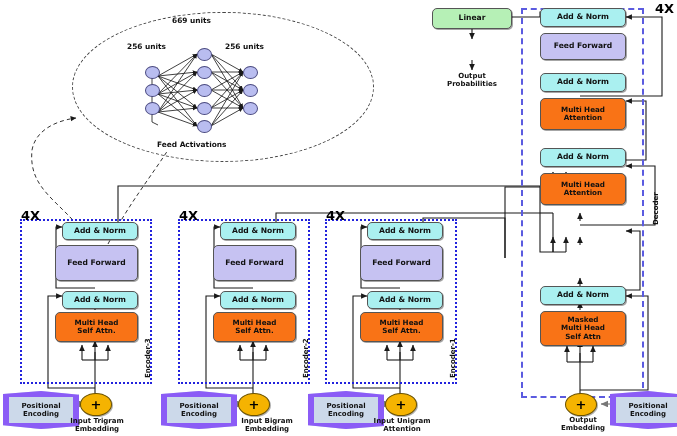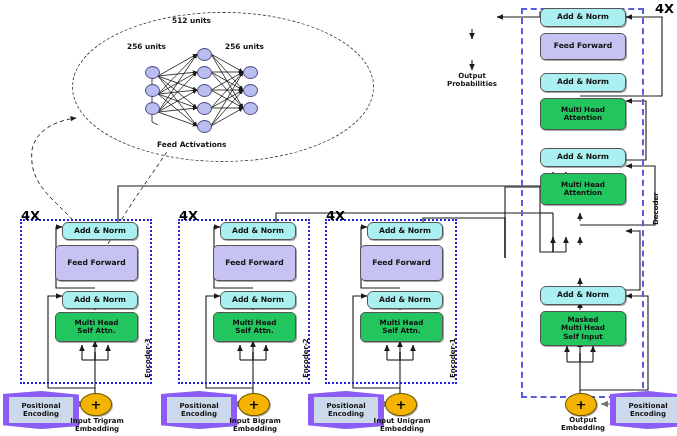--- a/index.html
+++ b/index.html
@@ -4,23 +4,23 @@
 <style>
   html,body{margin:0;padding:0;background:#fff;}
   body{font-family:"DejaVu Sans","Liberation Sans",sans-serif;}
   #stage{position:relative;width:677px;height:436px;overflow:hidden;background:#ffffff;}
   #wires{position:absolute;left:0;top:0;width:677px;height:436px;pointer-events:none;}
 
   .node{position:absolute;box-sizing:border-box;display:flex;align-items:center;
         justify-content:center;text-align:center;border:1px solid #555;
         border-radius:5px;color:#111;font-weight:bold;line-height:1.12;
         box-shadow:1px 1px 0 rgba(0,0,0,.35);}
-  .addnorm{background:#aaf0f0;font-size:7.6px;border-radius:6px;}
+  .addnorm{background:#aaf0f0;font-size:7.6px;}
   .ffn{background:#c6c2f2;font-size:7.6px;}
-  .attn{background:#22c55e;font-size:7.2px;}
+  .attn{background:#f97316;font-size:7.2px;}
   .green{background:#b6f0b6;font-size:7.6px;}
 
   .plus{position:absolute;width:30px;height:21px;border-radius:50%;
         background:#f5b301;border:1px solid #6b5200;display:flex;
         align-items:center;justify-content:center;font-size:13px;
         font-weight:bold;color:#000;box-shadow:1px 1px 0 rgba(0,0,0,.3);}
 
   .pe{position:absolute;width:64px;height:26px;background:#ccd9ea;
       border:6px solid #8b5cf6;display:flex;align-items:center;justify-content:center;
       text-align:center;font-size:7px;font-weight:bold;color:#111;line-height:1.15;
@@ -180,39 +180,40 @@
       <path d="M211,108 L243,72" marker-end="url(#ah)"></path>
       <path d="M211,108 L243,90" marker-end="url(#ah)"></path>
       <path d="M211,108 L243,108" marker-end="url(#ah)"></path>
       <path d="M211,126 L243,72" marker-end="url(#ah)"></path>
       <path d="M211,126 L243,90" marker-end="url(#ah)"></path>
       <path d="M211,126 L243,108" marker-end="url(#ah)"></path>
     </g>
   </svg>
 
   <div class="ellipse" style="left:72px;top:12px;width:300px;height:148px;"></div>
-  <div class="nnlbl" style="left:172px;top:16px;">512 units</div>
+  <div class="nnlbl" style="left:172px;top:16px;">669 units</div>
   <div class="nnlbl" style="left:127px;top:42px;">256 units</div>
   <div class="nnlbl" style="left:225px;top:42px;">256 units</div>
   <div class="nnlbl" style="left:157px;top:140px;">Feed Activations</div>
 
   <div class="unit" style="left:145px;top:66px;"></div>
   <div class="unit" style="left:145px;top:84px;"></div>
   <div class="unit" style="left:145px;top:102px;"></div>
 
   <div class="unit" style="left:197px;top:48px;"></div>
   <div class="unit" style="left:197px;top:66px;"></div>
   <div class="unit" style="left:197px;top:84px;"></div>
   <div class="unit" style="left:197px;top:102px;"></div>
   <div class="unit" style="left:197px;top:120px;"></div>
 
   <div class="unit" style="left:243px;top:66px;"></div>
   <div class="unit" style="left:243px;top:84px;"></div>
   <div class="unit" style="left:243px;top:102px;"></div>
 
+  <div class="node green" style="left:432px;top:8px;width:80px;height:21px;">Linear</div>
   <div class="lbl" style="left:432px;top:72px;width:80px;">Output
 Probabilities</div>
 
   <div class="decbox" style="left:521px;top:8px;width:123px;height:390px;"></div>
   <div class="lbl4x" style="left:655px;top:1px;">4X</div>
   <div class="vlabel" style="left:652px;top:225px;">Decoder</div>
 
   <div class="node addnorm" style="left:540px;top:8px;width:86px;height:19px;">Add &amp; Norm</div>
   <div class="node ffn" style="left:540px;top:33px;width:86px;height:27px;">Feed Forward</div>
   <div class="node addnorm" style="left:540px;top:73px;width:86px;height:19px;">Add &amp; Norm</div>
@@ -222,21 +223,21 @@
   </div>
   <div class="node addnorm" style="left:540px;top:148px;width:86px;height:19px;">Add &amp; Norm</div>
   <div class="node attn" style="left:540px;top:173px;width:86px;height:32px;">
     <span style="white-space:pre-line;">Multi Head
 Attention</span>
   </div>
   <div class="node addnorm" style="left:540px;top:286px;width:86px;height:19px;">Add &amp; Norm</div>
   <div class="node attn" style="left:540px;top:311px;width:86px;height:35px;">
     <span style="white-space:pre-line;">Masked
 Multi Head
-Self Input</span>
+Self Attn</span>
   </div>
 
   <div class="plus" style="left:565px;top:393px;">+</div>
   <div class="pe" style="left:610px;top:391px;">Positional
 Encoding</div>
   <div class="lbl" style="left:540px;top:416px;width:86px;">Output
 Embedding</div>
 
   <div class="encbox" style="left:20px;top:219px;width:132px;height:165px;"></div>
   <div class="lbl4x" style="left:21px;top:208px;">4X</div>
@@ -260,32 +261,32 @@
   <div class="node addnorm" style="left:220px;top:222px;width:76px;height:18px;">Add &amp; Norm</div>
   <div class="node ffn" style="left:213px;top:245px;width:83px;height:36px;">Feed Forward</div>
   <div class="node addnorm" style="left:220px;top:291px;width:76px;height:18px;">Add &amp; Norm</div>
   <div class="node attn" style="left:213px;top:312px;width:83px;height:30px;">
     <span style="white-space:pre-line;">Multi Head
 Self Attn.</span>
   </div>
   <div class="plus" style="left:238px;top:393px;">+</div>
   <div class="pe" style="left:161px;top:391px;">Positional
 Encoding</div>
-  <div class="lbl" style="left:210px;top:417px;width:90px;">Input Bigram
+  <div class="lbl" style="left:222px;top:417px;width:90px;">Input Bigram
 Embedding</div>
 
   <div class="encbox" style="left:325px;top:219px;width:132px;height:165px;"></div>
   <div class="lbl4x" style="left:326px;top:208px;">4X</div>
   <div class="vlabel" style="left:449px;top:378px;">Encoder-1</div>
   <div class="node addnorm" style="left:367px;top:222px;width:76px;height:18px;">Add &amp; Norm</div>
   <div class="node ffn" style="left:360px;top:245px;width:83px;height:36px;">Feed Forward</div>
   <div class="node addnorm" style="left:367px;top:291px;width:76px;height:18px;">Add &amp; Norm</div>
   <div class="node attn" style="left:360px;top:312px;width:83px;height:30px;">
     <span style="white-space:pre-line;">Multi Head
 Self Attn.</span>
   </div>
   <div class="plus" style="left:385px;top:393px;">+</div>
   <div class="pe" style="left:308px;top:391px;">Positional
 Encoding</div>
   <div class="lbl" style="left:357px;top:417px;width:90px;">Input Unigram
-Embedding</div>
+Attention</div>
 
 </div>
 
 </body></html>

